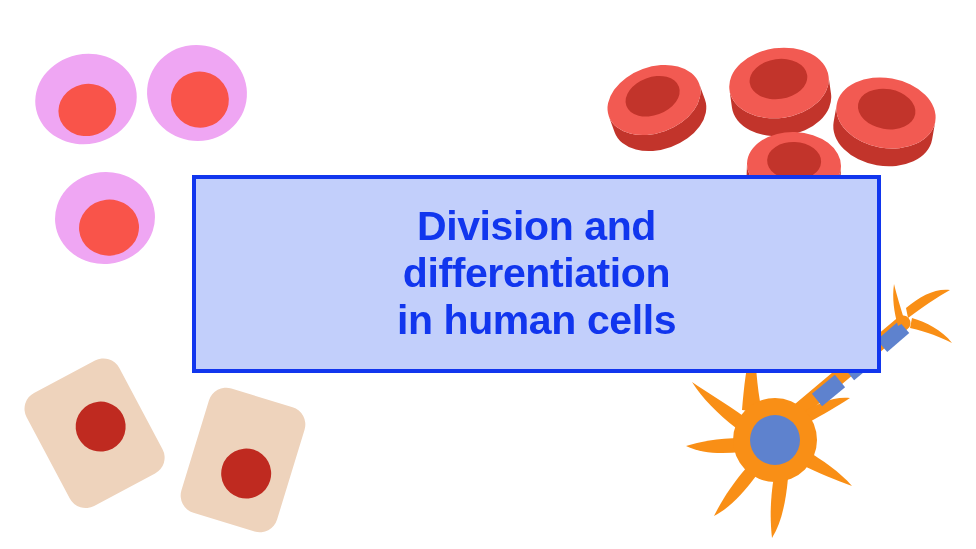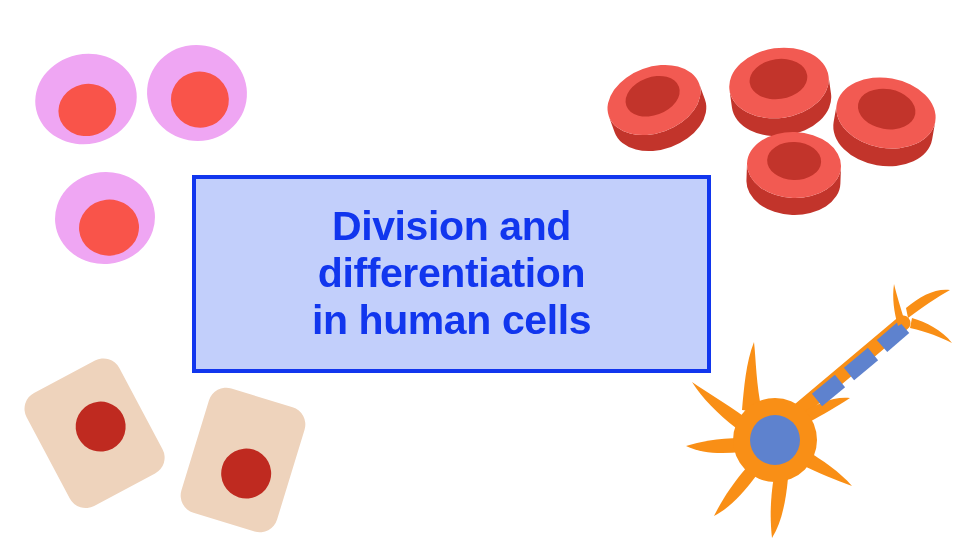--- a/index.html
+++ b/index.html
@@ -23,21 +23,21 @@
     top: 0;
     width: 976px;
     height: 549px;
   }
 
   
   #title-panel {
     position: absolute;
     left: 192px;
     top: 175px;
-    width: 519px;
+    width: 689px;
     height: 198px;
     box-sizing: border-box;
     background: #c2cffb;
     border: 4px solid #1136ee;
     display: flex;
     align-items: center;
     justify-content: center;
     z-index: 5;
   }
   #title-text {

